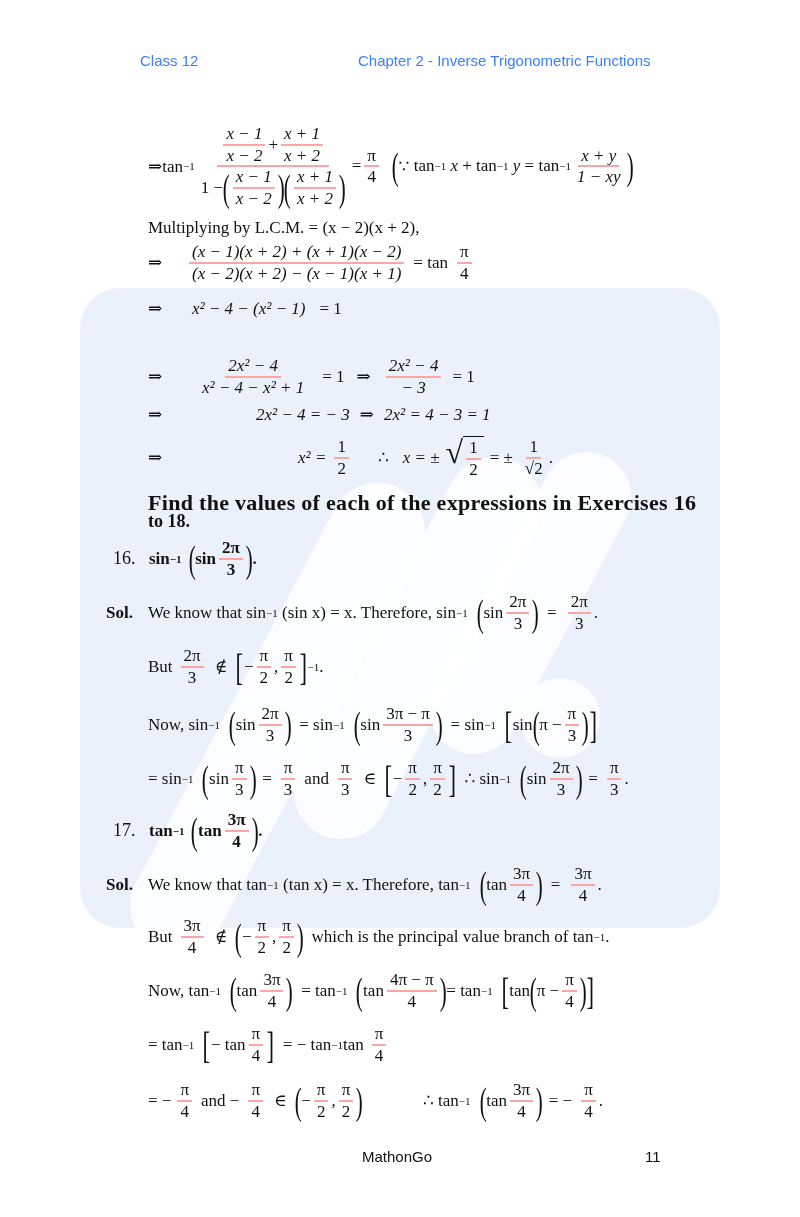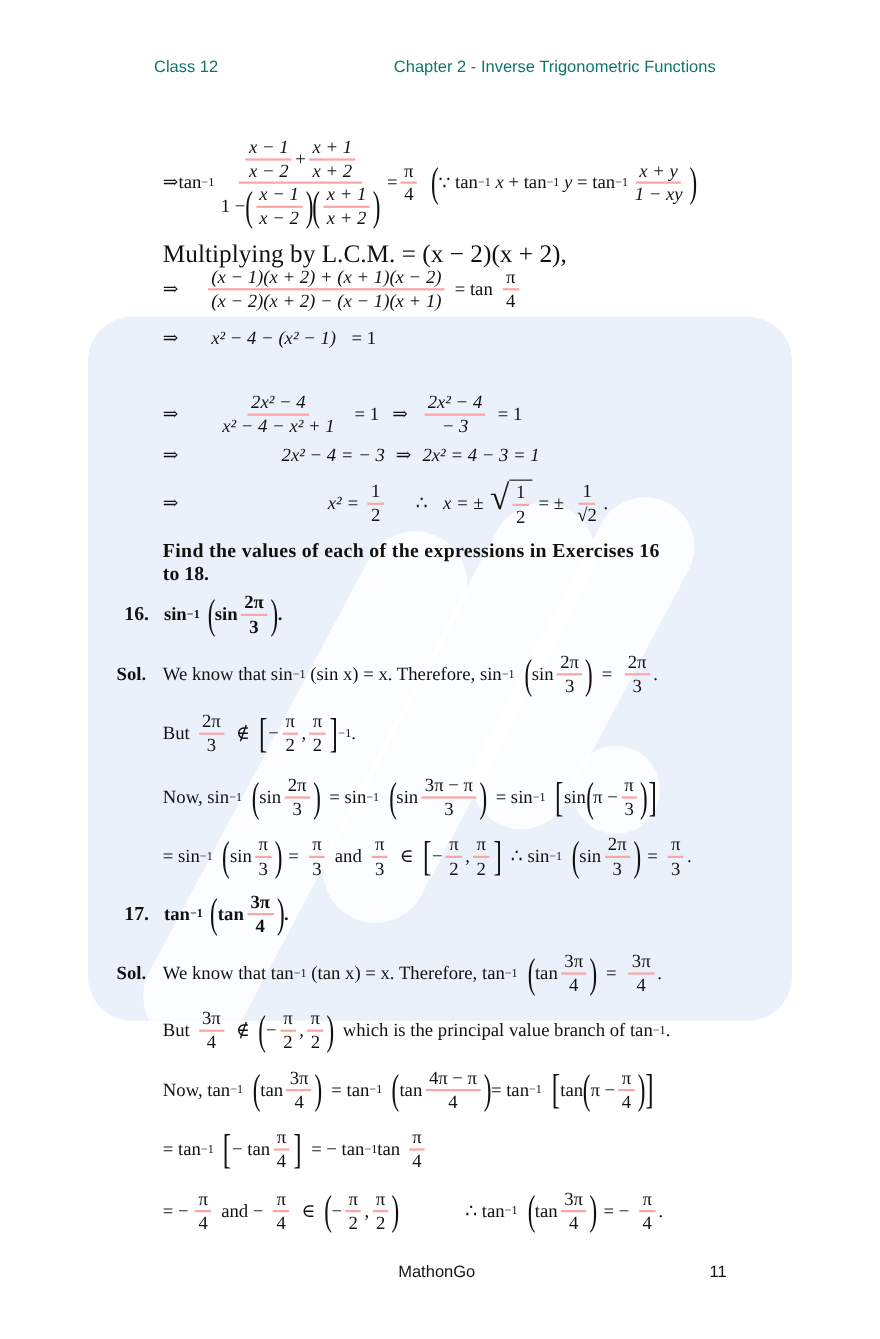--- a/index.html
+++ b/index.html
@@ -1,38 +1,38 @@
 <!DOCTYPE html>
 <html><head>
 <meta charset="utf-8">
 <style>
   html,body{margin:0;padding:0;background:#fff;}
   body{width:800px;height:1217px;position:relative;overflow:hidden;
        font-family:"DejaVu Serif","Liberation Serif",serif;color:#111;}
-  .hdr{position:absolute;top:52px;font-family:"Liberation Sans",sans-serif;font-size:15px;color:#0f766e;}
+  .hdr{position:absolute;top:52px;font-family:"Liberation Sans",sans-serif;font-size:15px;color:#3b82f6;}
   .ftr{position:absolute;top:1148px;font-family:"Liberation Sans",sans-serif;font-size:15px;color:#111;}
 
   
   .wm{position:absolute;left:80px;top:288px;width:640px;height:640px;border-radius:40px;
       background:#eaf1fb;overflow:hidden;z-index:0;}
   .cap{position:absolute;background:#fff;border-radius:50px;opacity:.85;transform:rotate(28deg);}
   .wm-dot{position:absolute;background:#fff;border-radius:50%;opacity:.85;}
 
-  .c{position:absolute;z-index:1;font-family:"Liberation Serif","DejaVu Serif",serif;font-size:23px;white-space:nowrap;}
+  .c{position:absolute;z-index:1;font-family:"Liberation Serif","DejaVu Serif",serif;font-size:17px;white-space:nowrap;}
   .line{position:absolute;z-index:1;display:flex;align-items:center;font-family:"Liberation Serif","DejaVu Serif",serif;font-size:17px;white-space:nowrap;}
   .frac{display:inline-flex;flex-direction:column;align-items:center;vertical-align:middle;margin:0 3px;line-height:1.15;}
   .frac .n{border-bottom:2px solid #fca5a5;padding:0 3px;}
   .frac .d{padding:0 3px;}
   .i{font-style:italic;}
   .b{font-weight:bold;}
   sup{font-size:11px;}
   .par{font-size:38px;font-weight:100;line-height:1;transform:scaleX(.55);display:inline-block;margin:0 -3px;}
   .bra{font-size:38px;font-weight:100;line-height:1;transform:scaleX(.6);display:inline-block;margin:0 -2px;}
   .sp{display:inline-block;width:10px;}
-  .num{font-weight:bold;font-size:18px;}
+  .num{font-weight:normal;font-size:18px;}
   .sol{font-weight:bold;}
   .sqrt{display:inline-flex;align-items:stretch;vertical-align:middle;}
   .sqrt .rad{font-size:32px;line-height:1;}
   .sqrt .body{border-top:1px solid #111;padding-top:1px;}
 </style>
 </head>
 <body>
 
 <div class="hdr" style="left:140px;">Class 12</div>
 <div class="hdr" style="left:358px;">Chapter 2 - Inverse Trigonometric Functions</div>
@@ -154,21 +154,21 @@
         </span></span>
     </span>
   <span style="margin:0 6px;">= ±</span>
   <span class="frac">
       <span class="n">1</span>
       <span class="d">√2</span>
     </span>
   <span>.</span>
 </div>
 
-<div class="c b" style="left:148px;top:490px;font-size:18px;letter-spacing:.3px;">Find the values of each of the expressions in Exercises 16</div>
+<div class="c b" style="left:148px;top:490px;font-size:22px;letter-spacing:.3px;">Find the values of each of the expressions in Exercises 16</div>
 <div class="c b" style="left:148px;top:511px;font-size:18px;">to 18.</div>
 
 <div class="line b" style="left:113px;top:538px;">
   <span class="num" style="width:36px;">16.</span>
   <span>sin</span>
     <sup>−1</sup>
   <span class="par" style="margin-left:4px;">(</span>
     <span>sin</span>
   <span class="frac">
       <span class="n">2π</span>

